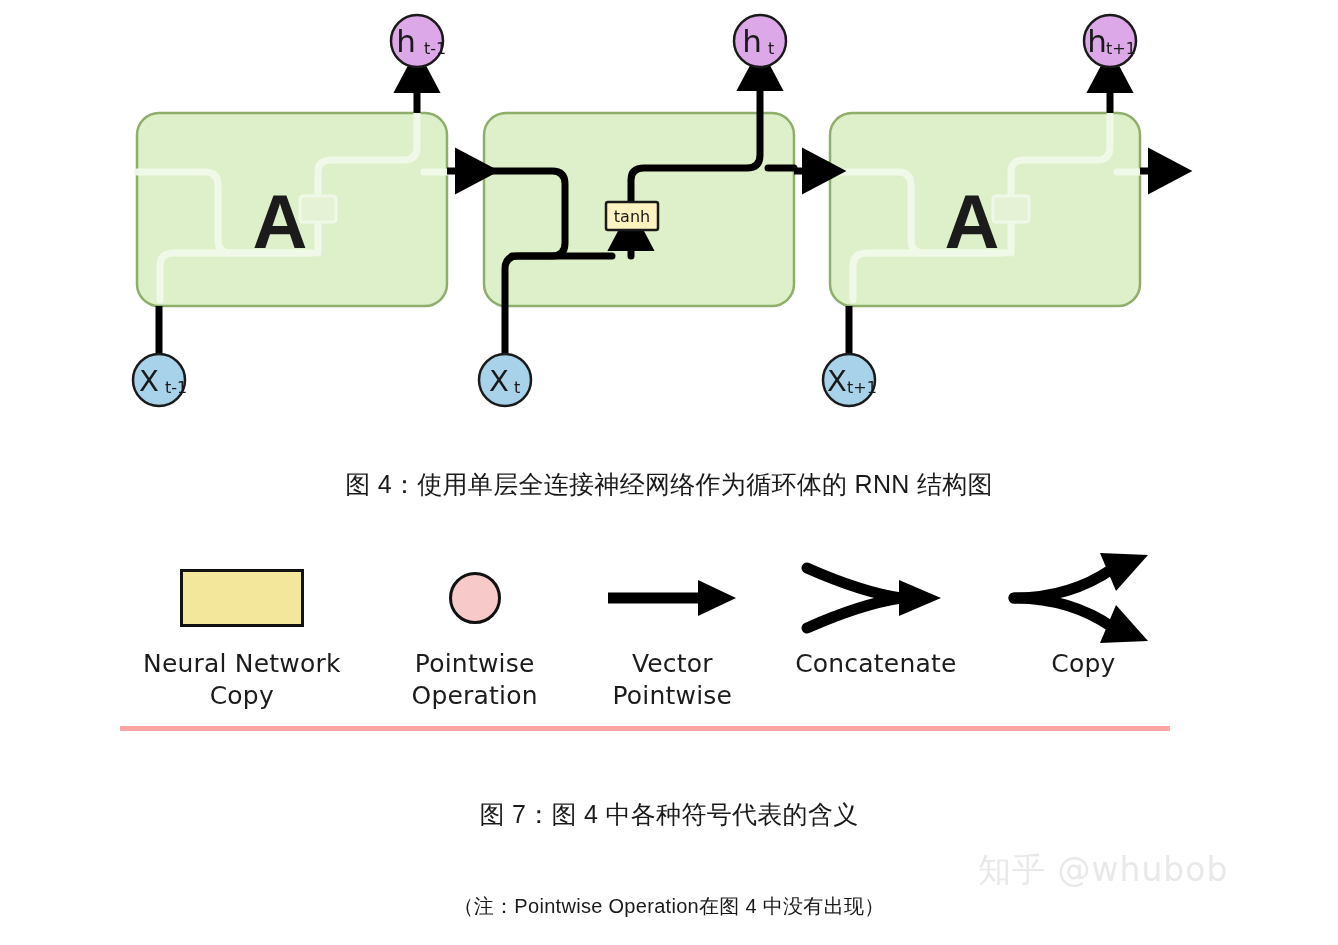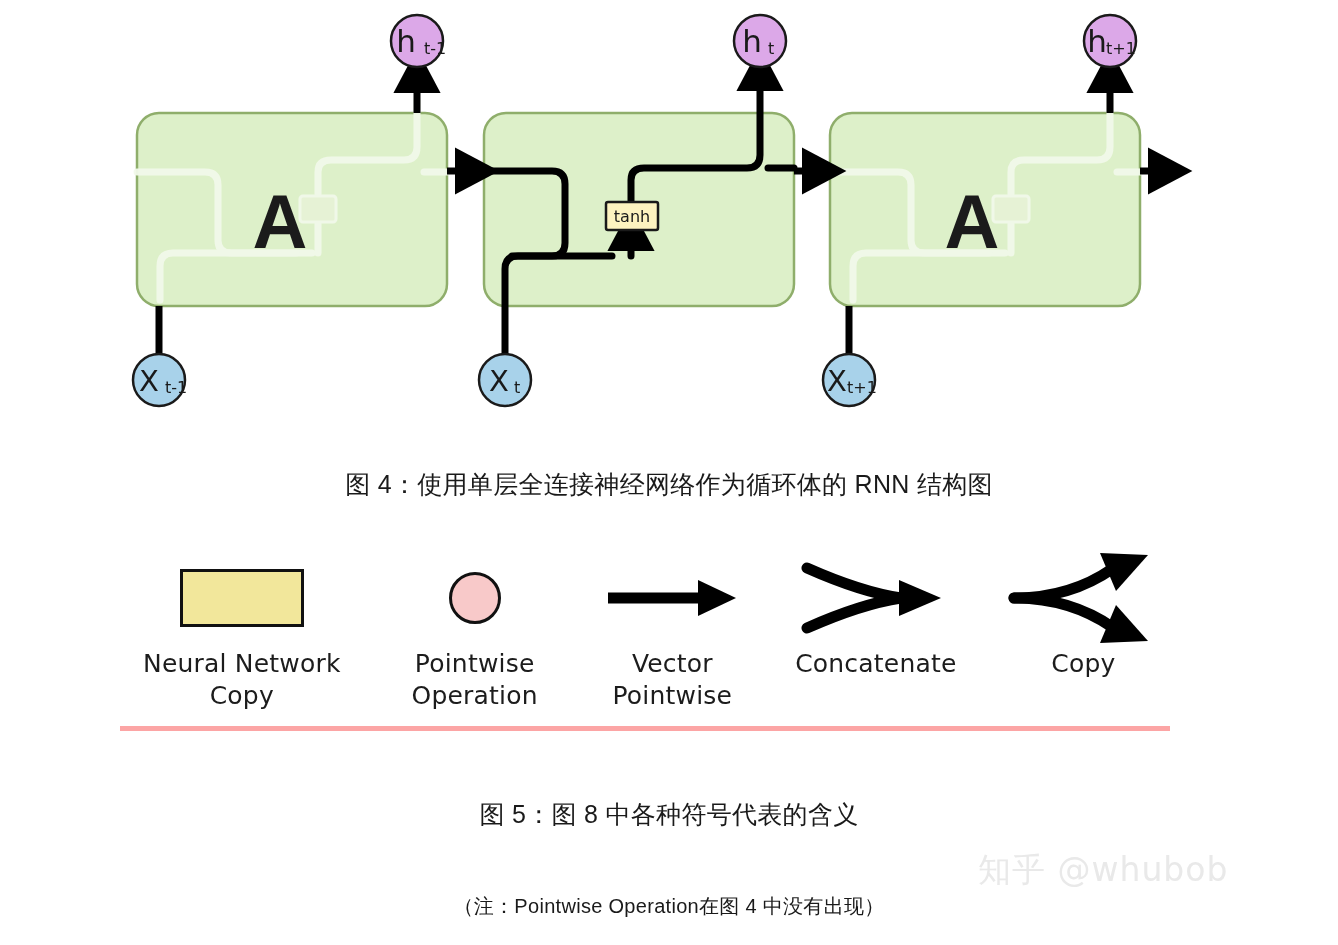--- a/index.html
+++ b/index.html
@@ -292,19 +292,19 @@
           </svg>
         </div>
         <div class="legend-label">
           <div>Copy</div>
         </div>
       </div>
 
     </div>
   </div>
 
-  <div class="caption caption-fig5">图 5：图 8 中各种符号代表的含义</div>
+  <div class="caption caption-fig5">图 7：图 4 中各种符号代表的含义</div>
 
   <div class="caption caption-note">（注：Pointwise Operation在图 4 中没有出现）</div>
 
   <div class="watermark">知乎 @whubob</div>
 
 </div>
 
 </body></html>

